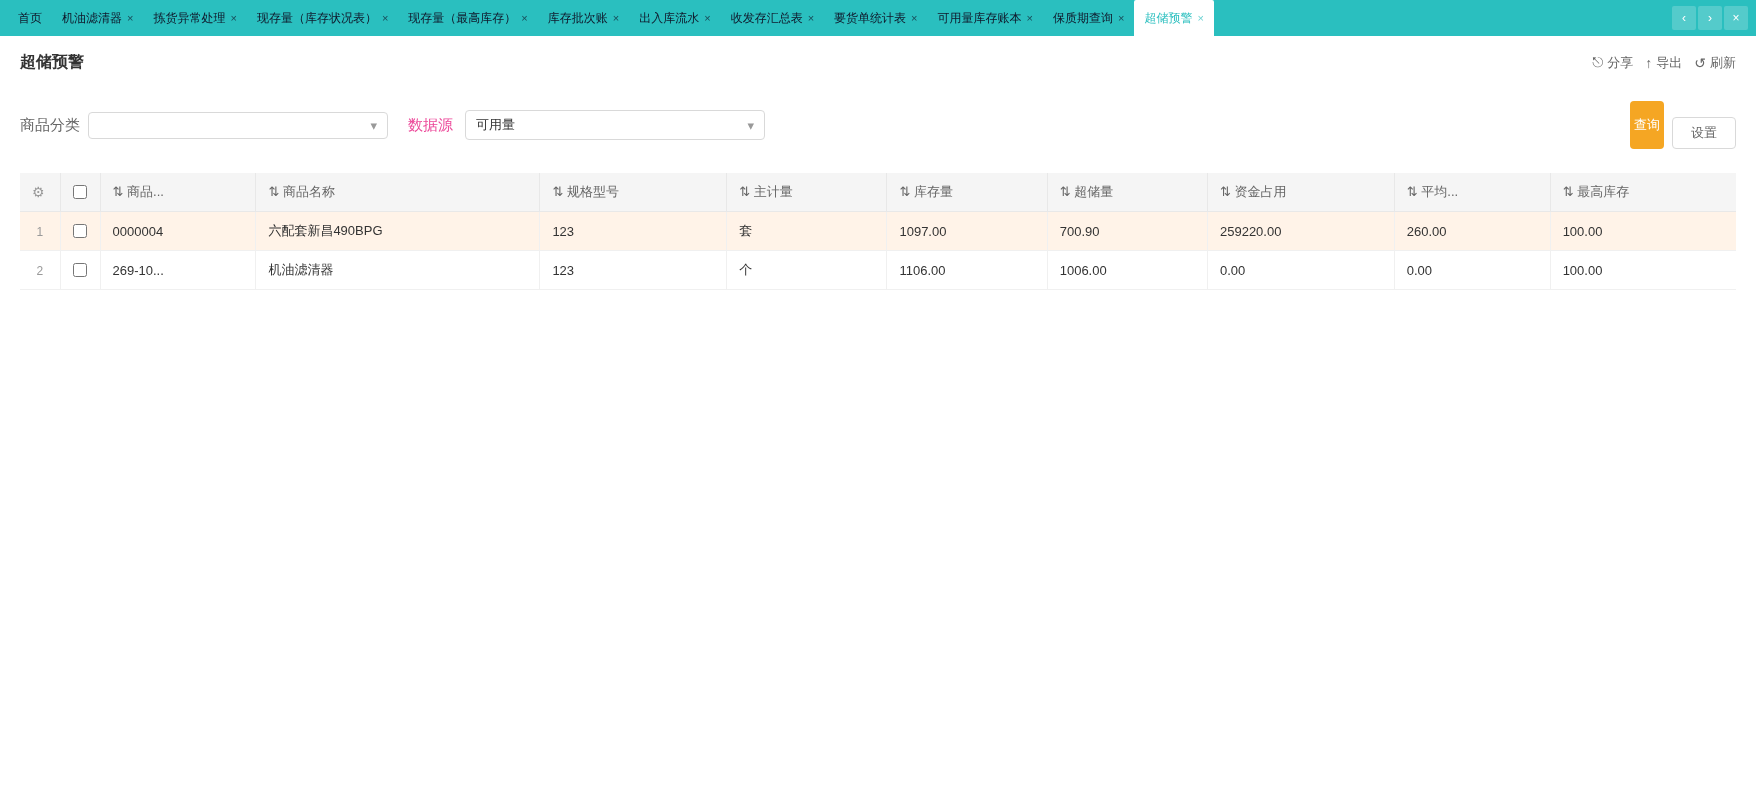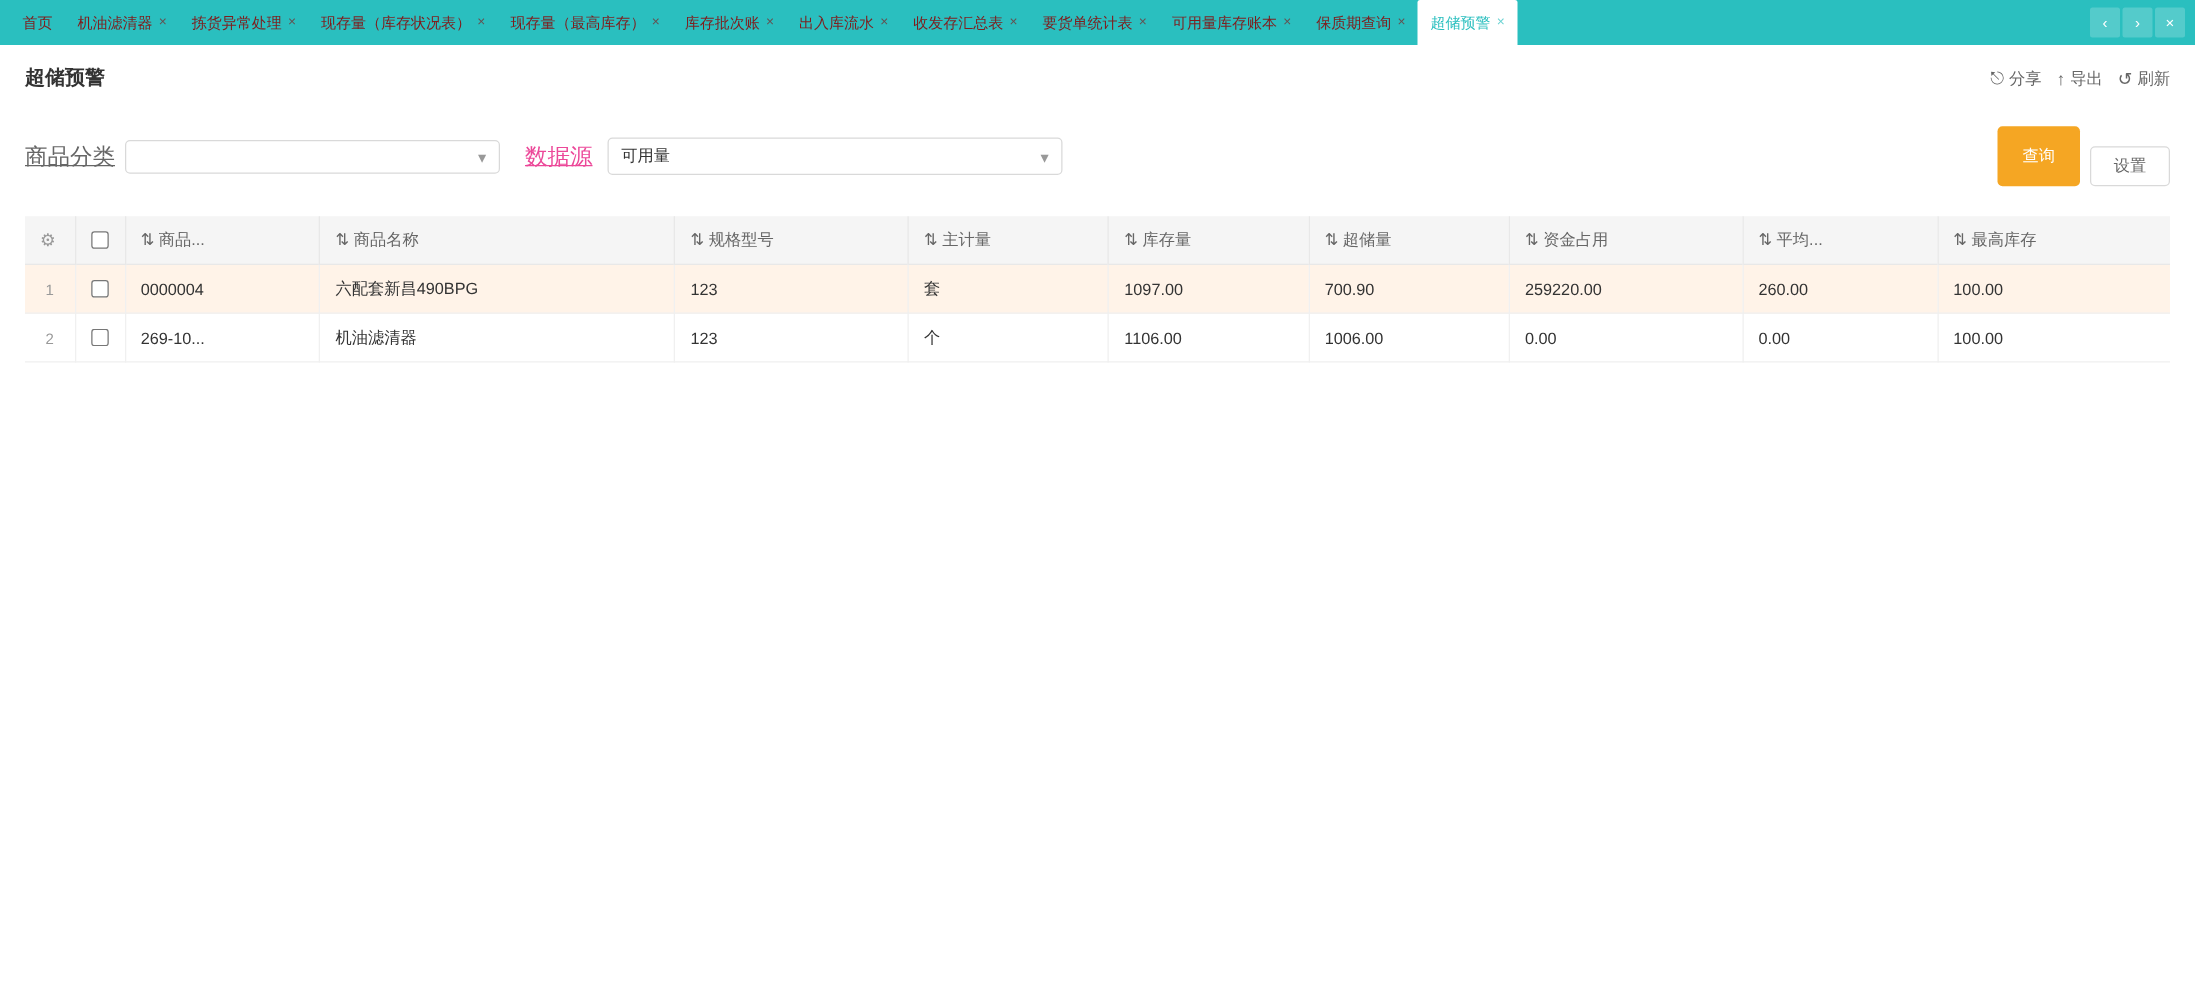--- a/index.html
+++ b/index.html
@@ -13,21 +13,21 @@
       height: 36px;
       padding: 0 8px;
       overflow: hidden;
       white-space: nowrap;
     }
     .nav-item {
       display: inline-flex;
       align-items: center;
       padding: 0 10px;
       height: 36px;
-      color: #7f1d1d;
+      color: #0f172a;
       font-size: 12px;
       cursor: pointer;
       flex-shrink: 0;
     }
     .nav-item.active {
       background: #fff;
       color: #2abfbf;
       border-radius: 2px 2px 0 0;
     }
     .nav-item .close-x {
@@ -101,23 +101,22 @@
       margin-bottom: 12px;
       padding: 12px 0;
     }
     .filter-group {
       display: flex;
       align-items: center;
       gap: 8px;
     }
     .filter-label {
       color: #666;
-      font-size: 18px;
+      font-size: 15px;
       white-space: nowrap;
-      text-decoration: underline;
     }
     .filter-select {
       display: flex;
       align-items: center;
       border: 1px solid #d9d9d9;
       border-radius: 4px;
       padding: 5px 10px;
       min-width: 200px;
       background: #fff;
       cursor: pointer;
@@ -129,21 +128,21 @@
     .filter-actions {
       margin-left: auto;
       display: flex;
       gap: 8px;
     }
     .btn-query {
       background: #f5a623;
       color: #fff;
       border: none;
       border-radius: 4px;
-      padding: 6px 20px;
+      padding: 6px 4px;
       cursor: pointer;
       font-size: 13px;
     }
     .btn-settings {
       background: #fff;
       color: #666;
       border: 1px solid #d9d9d9;
       border-radius: 4px;
       padding: 6px 18px;
       cursor: pointer;
@@ -285,21 +284,21 @@
     <div class="filter-group">
       <span class="filter-label">商品分类</span>
       <div class="filter-select" style="width: 300px;">
         <span></span>
         <span class="chevron">▾</span>
       </div>
     </div>
 
     <div class="filter-group">
       <span class="filter-label datasource-label">数据源</span>
-      <div class="filter-select" style="width: 364px;">
+      <div class="filter-select" style="width: 300px;">
         <span>可用量</span>
         <span class="chevron">▾</span>
       </div>
     </div>
 
     <div class="filter-actions">
       <button class="btn-query">查询</button>
       <button class="btn-settings">设置</button>
     </div>
   </div>

